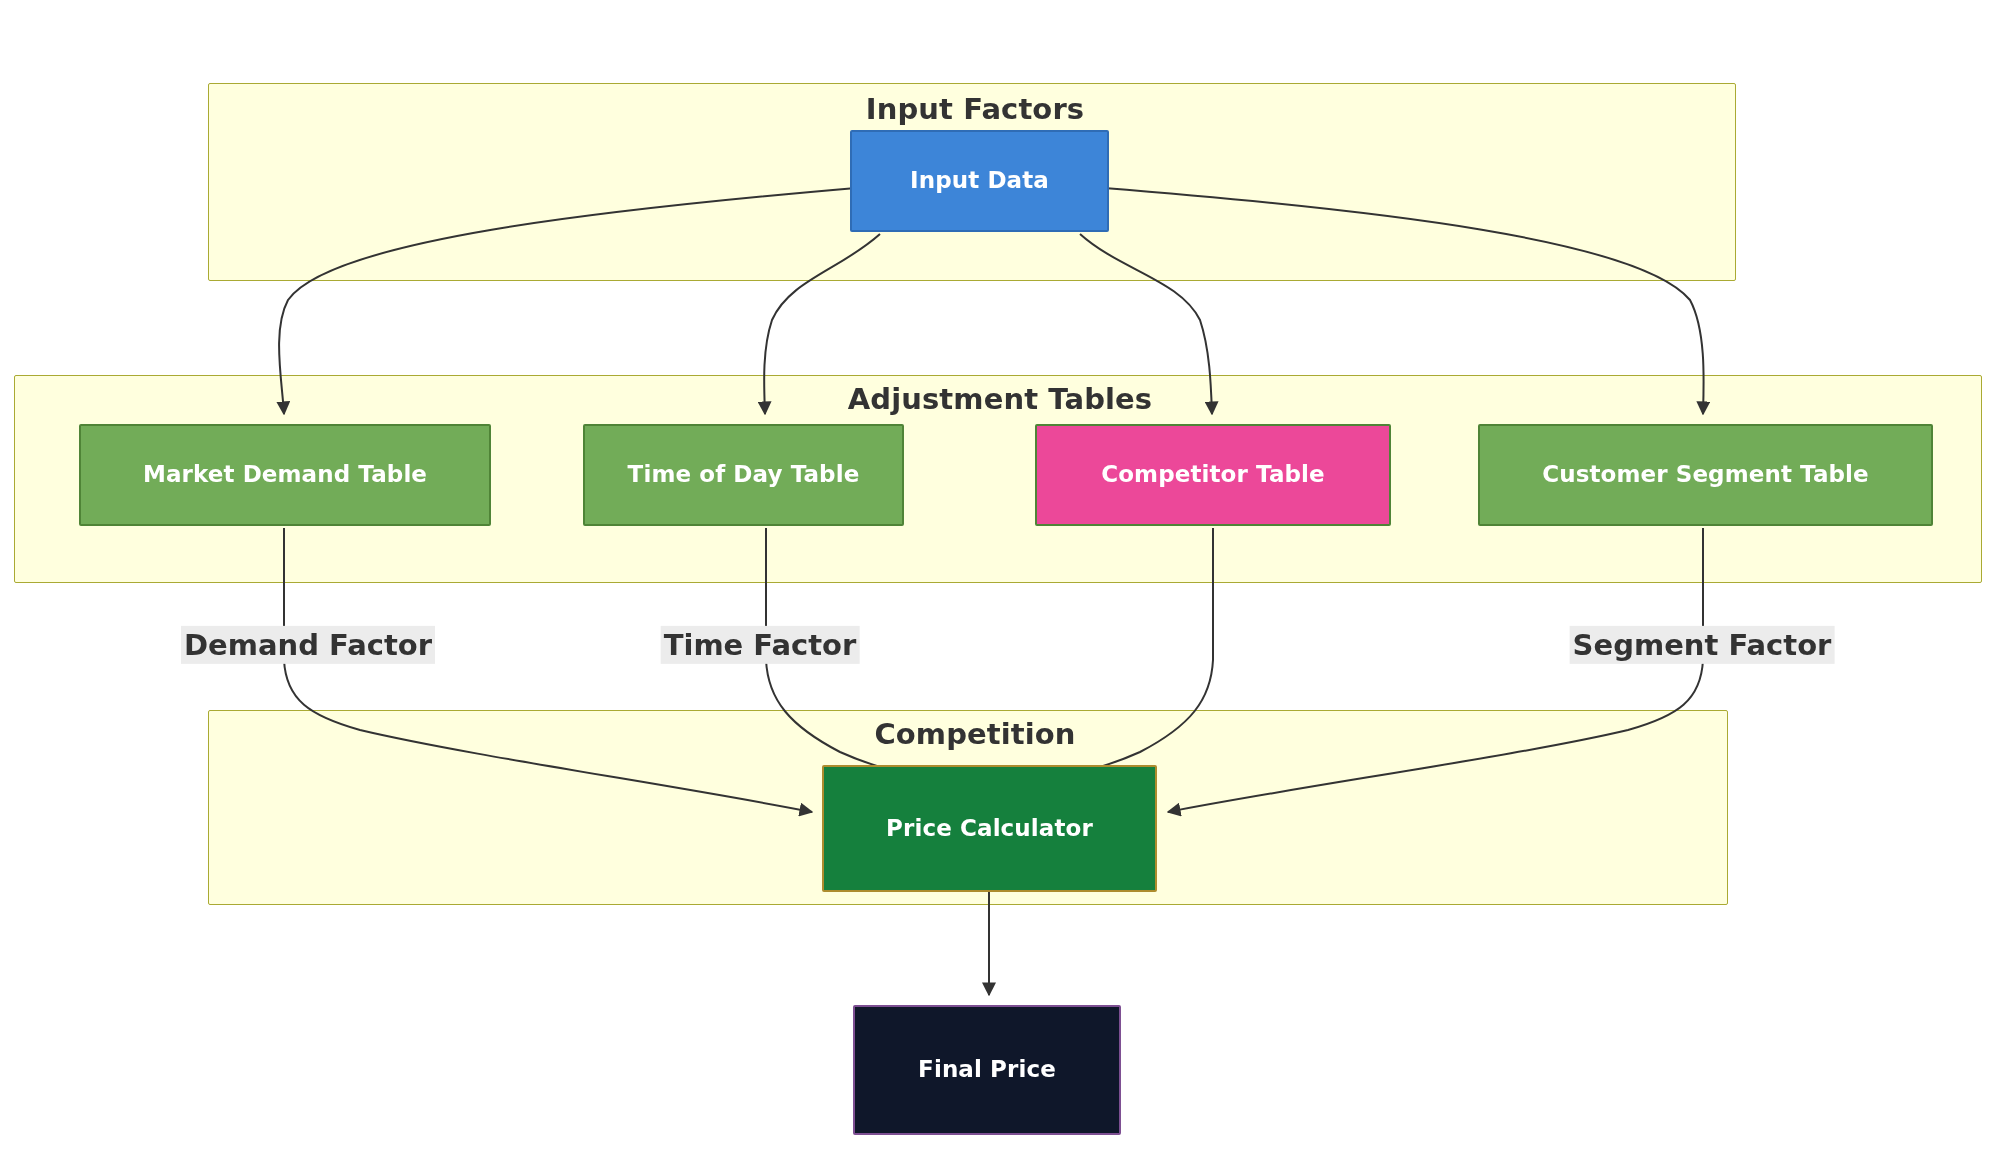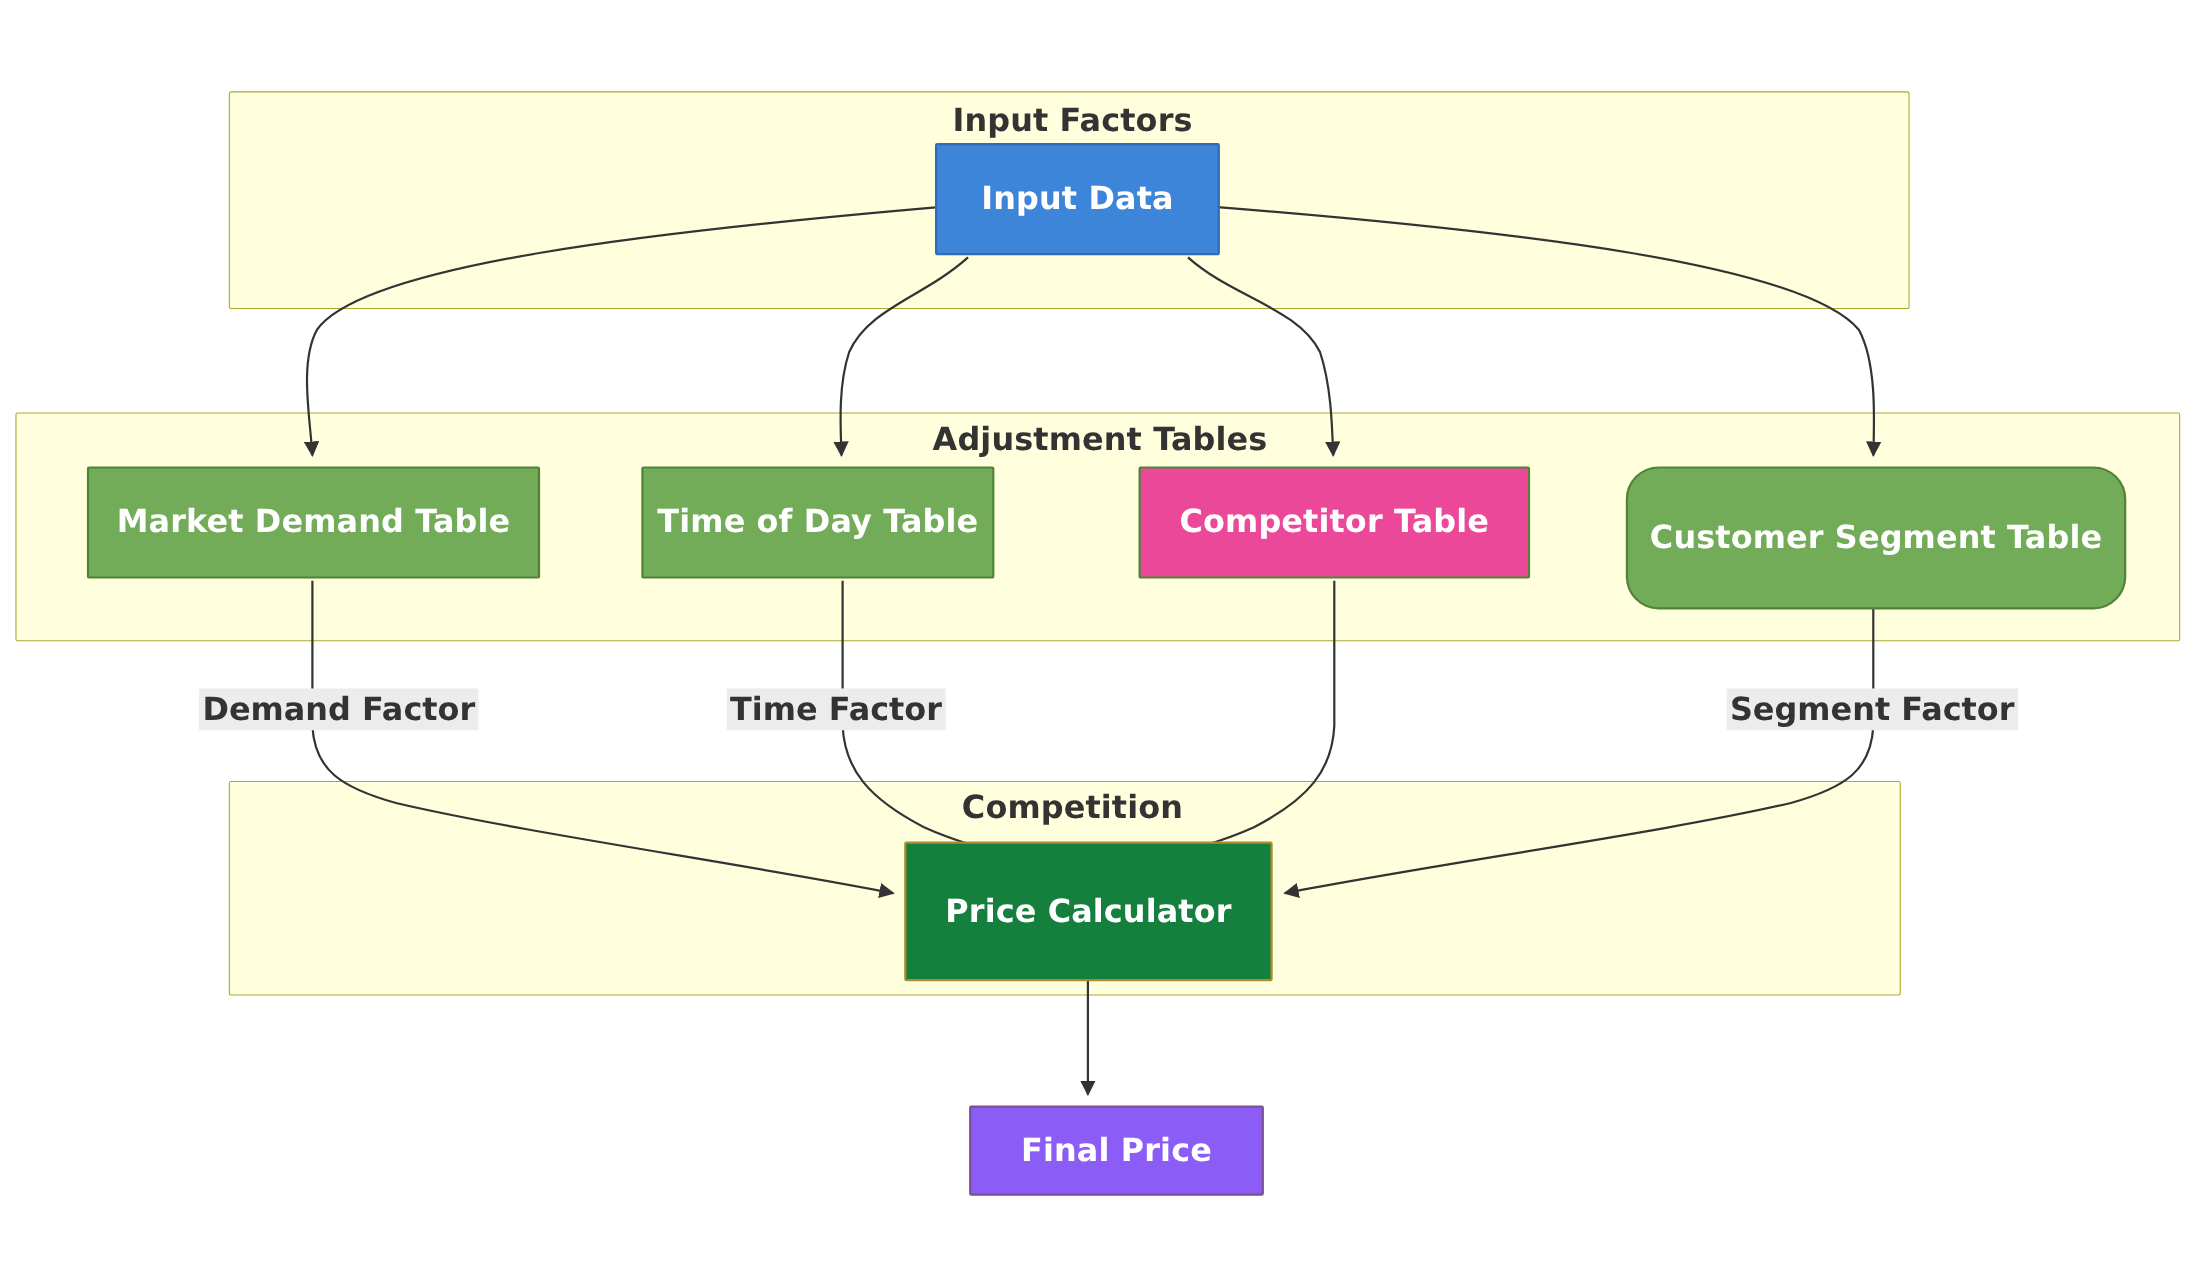--- a/index.html
+++ b/index.html
@@ -45,21 +45,21 @@
   }
   .node {
     position: absolute;
     box-sizing: border-box;
     display: flex;
     align-items: center;
     justify-content: center;
     border-radius: 2px;
     text-align: center;
     line-height: 1.1;
-    font-size: 29px;
+    font-size: 23px;
     letter-spacing: 0.1px;
   }
   .node-label {
     display: block;
     white-space: nowrap;
     padding: 0 12px;
   }
   .node.blue {
     background: #3d85d8;
     border: 2px solid #2f6cb5;
@@ -133,29 +133,29 @@
   </div>
 
   <div class="node green" id="node-time-of-day-table" style="left: 583px; top: 424px; width: 321px; height: 102px; background: rgb(114, 172, 88); border-color: rgb(79, 132, 55); color: rgb(255, 255, 255);">
     <span class="node-label">Time of Day Table</span>
   </div>
 
   <div class="node green" id="node-competitor-table" style="left: 1035px; top: 424px; width: 356px; height: 102px; background: #ec4899; border-color: rgb(79, 132, 55); color: rgb(255, 255, 255);">
     <span class="node-label">Competitor Table</span>
   </div>
 
-  <div class="node green" id="node-customer-segment-table" style="left: 1478px; top: 424px; width: 455px; height: 130px; background: rgb(114, 172, 88); border-color: rgb(79, 132, 55); color: rgb(255, 255, 255); border-radius: 30px;">
+  <div class="node green" id="node-customer-segment-table" style="left: 1478px; top: 424px; width: 455px; height: 102px; background: rgb(114, 172, 88); border-color: rgb(79, 132, 55); color: rgb(255, 255, 255);">
     <span class="node-label">Customer Segment Table</span>
   </div>
 
   <div class="node gold" id="node-price-calculator" style="left: 822px; top: 765px; width: 335px; height: 127px; background: #15803d; border-color: rgb(173, 140, 46); color: rgb(255, 255, 255);">
     <span class="node-label">Price Calculator</span>
   </div>
 
-  <div class="node purple" id="node-final-price" style="left: 853px; top: 1005px; width: 268px; height: 82px; background: #8b5cf6; border-color: rgb(125, 79, 146); color: rgb(255, 255, 255); margin-left: 28px;">
+  <div class="node purple" id="node-final-price" style="left: 853px; top: 1005px; width: 268px; height: 130px; background: #0f172a; border-color: rgb(125, 79, 146); color: rgb(255, 255, 255);">
     <span class="node-label">Final Price</span>
   </div>
 
   <div class="edge-label" id="edge-label-demand-factor" style="left: 284px; top: 645px; margin-left: 24px;">Demand Factor</div>
   <div class="edge-label" id="edge-label-time-factor" style="left: 760px; top: 645px;">Time Factor</div>
   <div class="edge-label" id="edge-label-segment-factor" style="left: 1702px; top: 645px;">Segment Factor</div>
 
 </div>
 
 </body></html>

